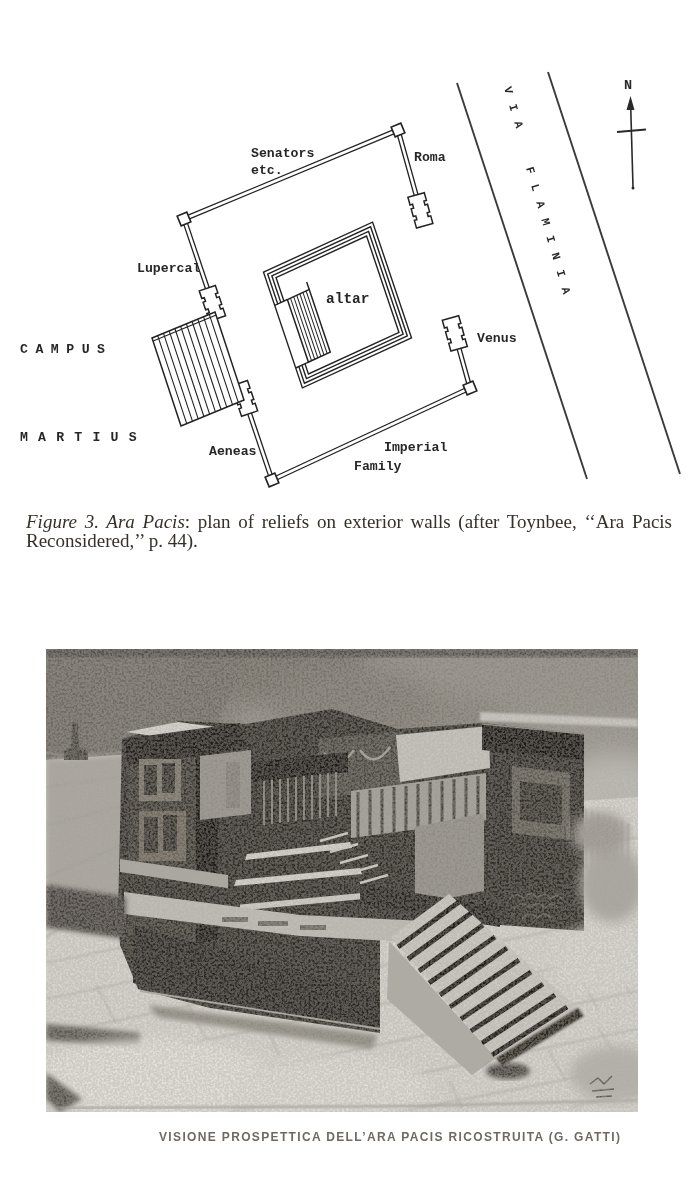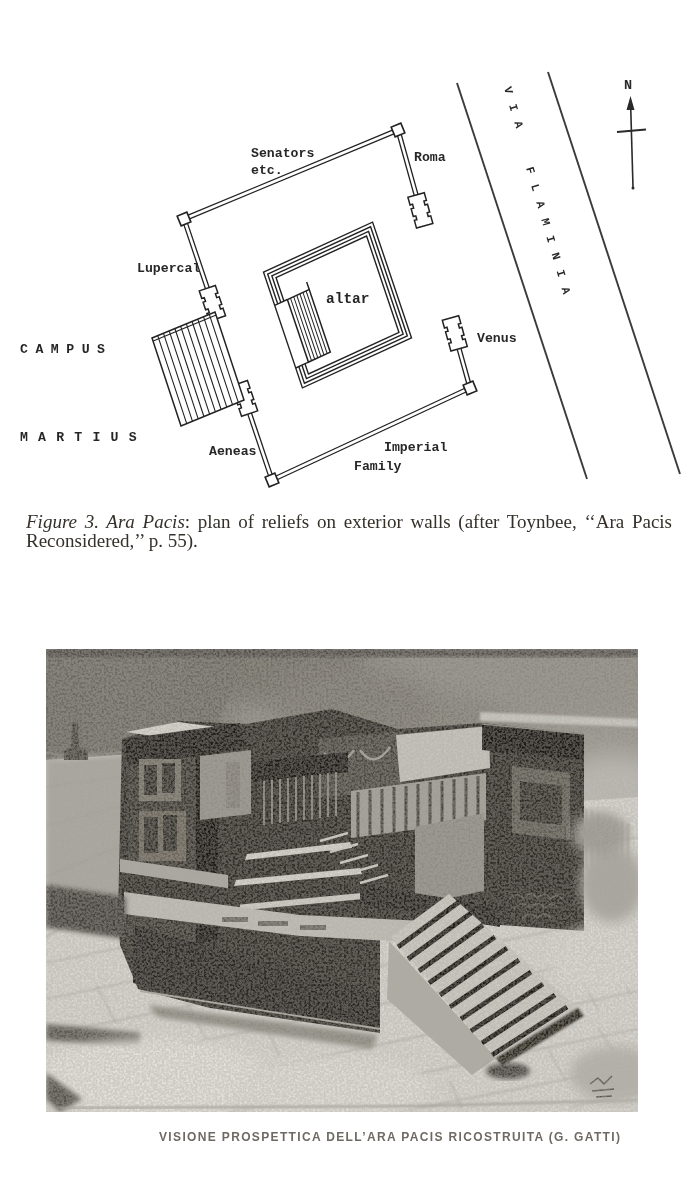--- a/index.html
+++ b/index.html
@@ -102,21 +102,21 @@
 <feGaussianBlur stdDeviation="0.45"></feGaussianBlur>
 </filter>
 <filter id="lblblur" x="-5%" y="-5%" width="110%" height="110%">
 <feGaussianBlur stdDeviation="0.55"></feGaussianBlur>
 </filter>
 </defs>
 </svg>
 
 <div class="cap">
 <div class="j"><i>Figure 3. Ara Pacis</i>: plan of reliefs on exterior walls (after Toynbee, ‘‘Ara Pacis</div>
-<div>Reconsidered,’’ p. 55).</div>
+<div>Reconsidered,’’ p. 44).</div>
 </div>
 
 <svg width="694" height="640" viewBox="0 0 694 640" style="position:absolute;left:0;top:629px">
 <defs>
 <filter id="grain" x="0" y="0" width="100%" height="100%">
 <feTurbulence type="fractalNoise" baseFrequency="0.45" numOctaves="3" seed="11"></feTurbulence>
 <feColorMatrix type="matrix" values="0 0 0 0 0.42  0 0 0 0 0.41  0 0 0 0 0.39  1.8 1.8 1.8 0 -2.0"></feColorMatrix>
 <feComposite operator="in" in2="SourceGraphic"></feComposite>
 </filter>
 <filter id="soft1">

